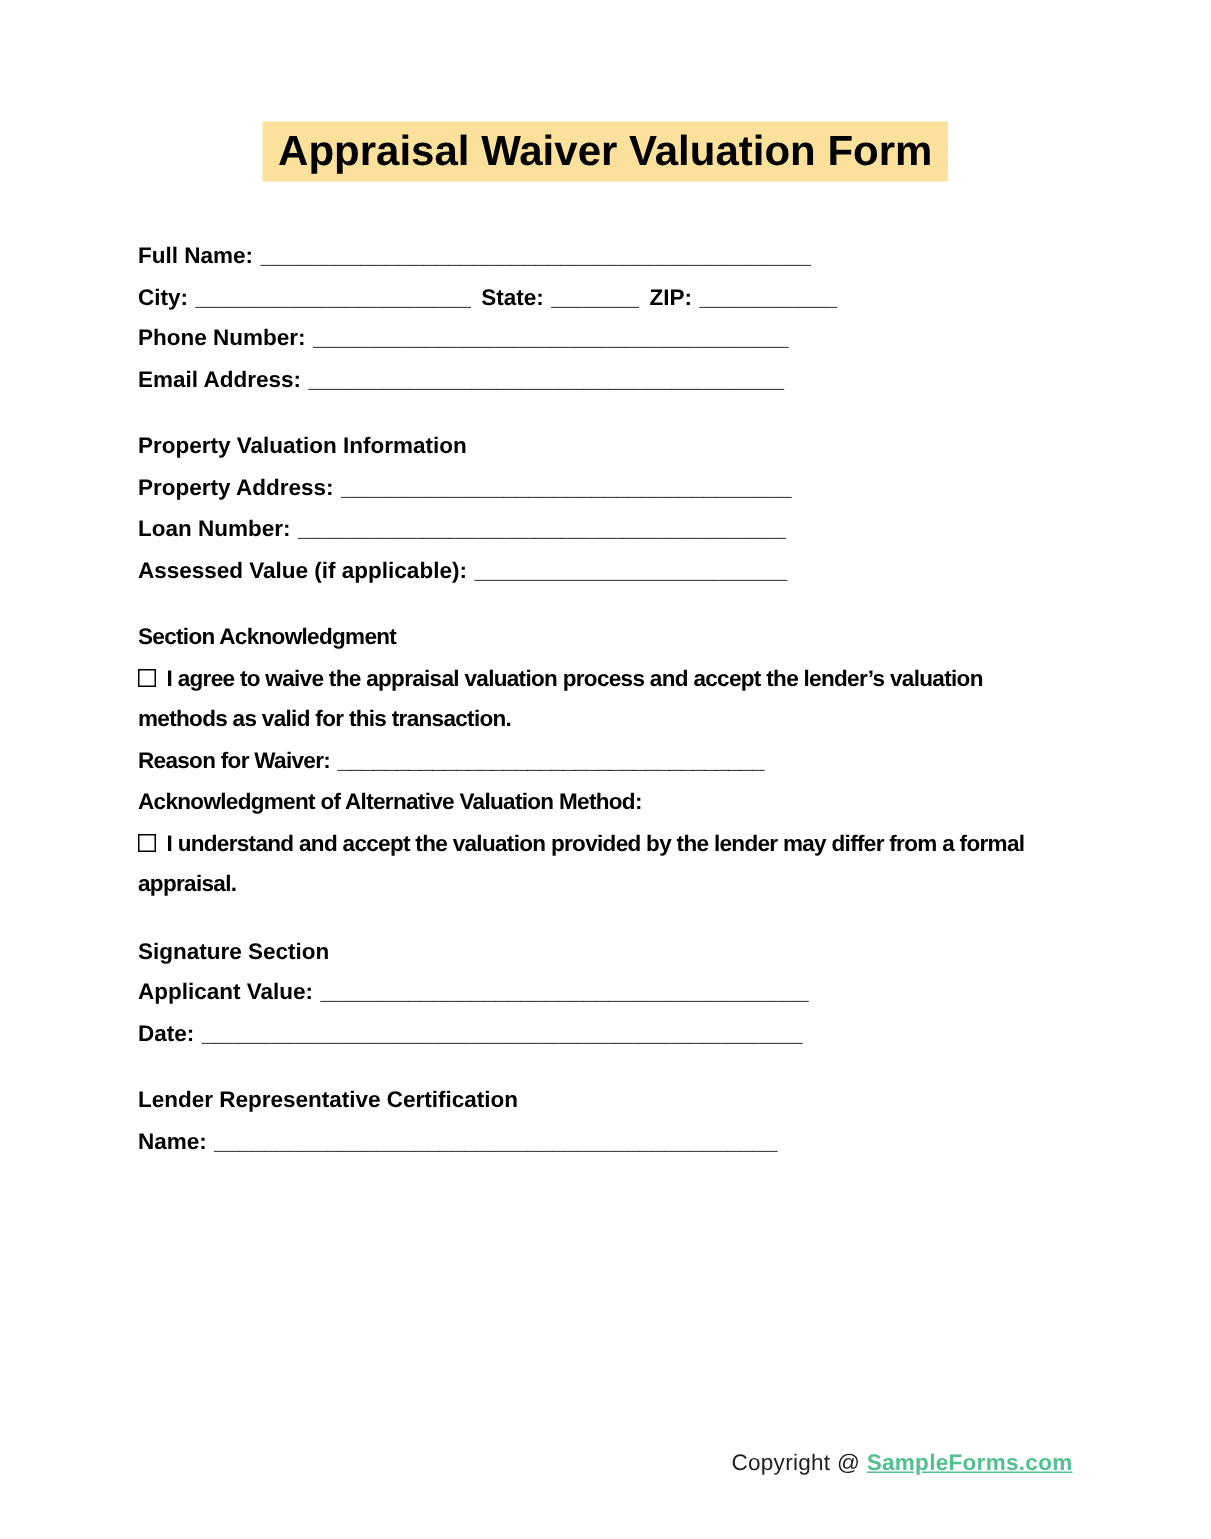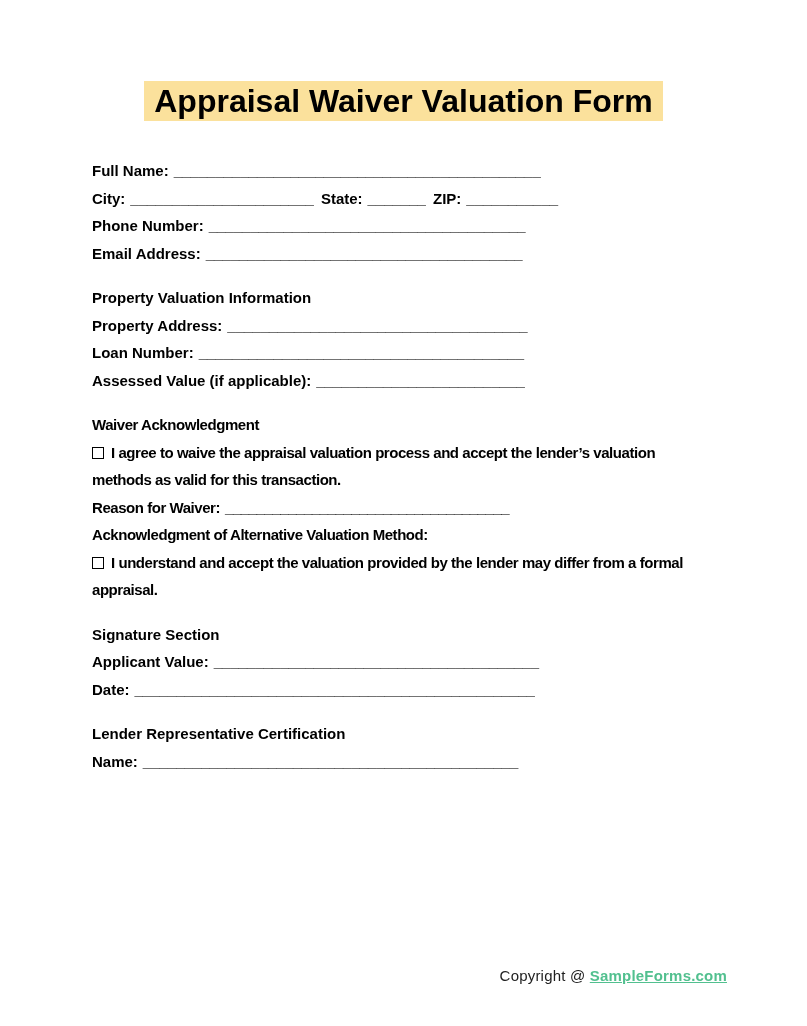--- a/index.html
+++ b/index.html
@@ -7,40 +7,40 @@
     position:relative;
     width:807px;height:1026px;
     background:#ffffff;
     font-family:"Liberation Sans",sans-serif;
     color:#000000;
     overflow:hidden;
   }
   .title-wrap{text-align:center;padding-top:81px;}
   .form-title{
     display:inline-block;
-    font-size:32px;font-weight:bold;
+    font-size:28px;font-weight:bold;
     line-height:38px;padding:1px 10px;
     background:#fbe19c;
   }
   .content{margin:36px 92px 0 92px;width:623px;}
   .sec{margin-top:17px;}
   .sec:first-child{margin-top:0;}
   .sec p{margin:0;font-size:15px;font-weight:bold;line-height:27.5px;}
   .condensed p{letter-spacing:-0.45px;}
   .lbl{white-space:nowrap;}
   .blank{margin-left:5px;white-space:nowrap;}
   .fieldgroup{margin-right:7px;}
   .fieldgroup:last-child{margin-right:0;}
   .cb{
     display:inline-block;width:10px;height:10px;
     border:1.7px solid #000;margin-right:7px;
     vertical-align:-1px;background:#fff;
   }
   .footer{
-    position:absolute;right:80px;bottom:42px;
+    position:absolute;right:92px;bottom:42px;
     font-size:15px;color:#1e1e1e;letter-spacing:0.2px;
   }
   .footer-link{
     font-weight:bold;text-decoration:underline;cursor:pointer;
   }
 </style>
 </head>
 <body>
 
 <div class="page">
@@ -73,21 +73,21 @@
       </p>
       <p>
         <span class="lbl">Loan Number:</span><span class="blank">_______________________________________</span>
       </p>
       <p>
         <span class="lbl">Assessed Value (if applicable):</span><span class="blank">_________________________</span>
       </p>
     </div>
 
     <div class="sec condensed">
-      <p>Waiver Acknowledgment</p>
+      <p>Section Acknowledgment</p>
       <p>
         <span class="cb"></span><span>I agree to waive the appraisal valuation process and accept the lender’s valuation methods as valid for this transaction.</span>
       </p>
       <p>
         <span class="lbl">Reason for Waiver:</span><span class="blank">____________________________________</span>
       </p>
       <p>Acknowledgment of Alternative Valuation Method:</p>
       <p>
         <span class="cb"></span><span>I understand and accept the valuation provided by the lender may differ from a formal appraisal.</span>
       </p>

